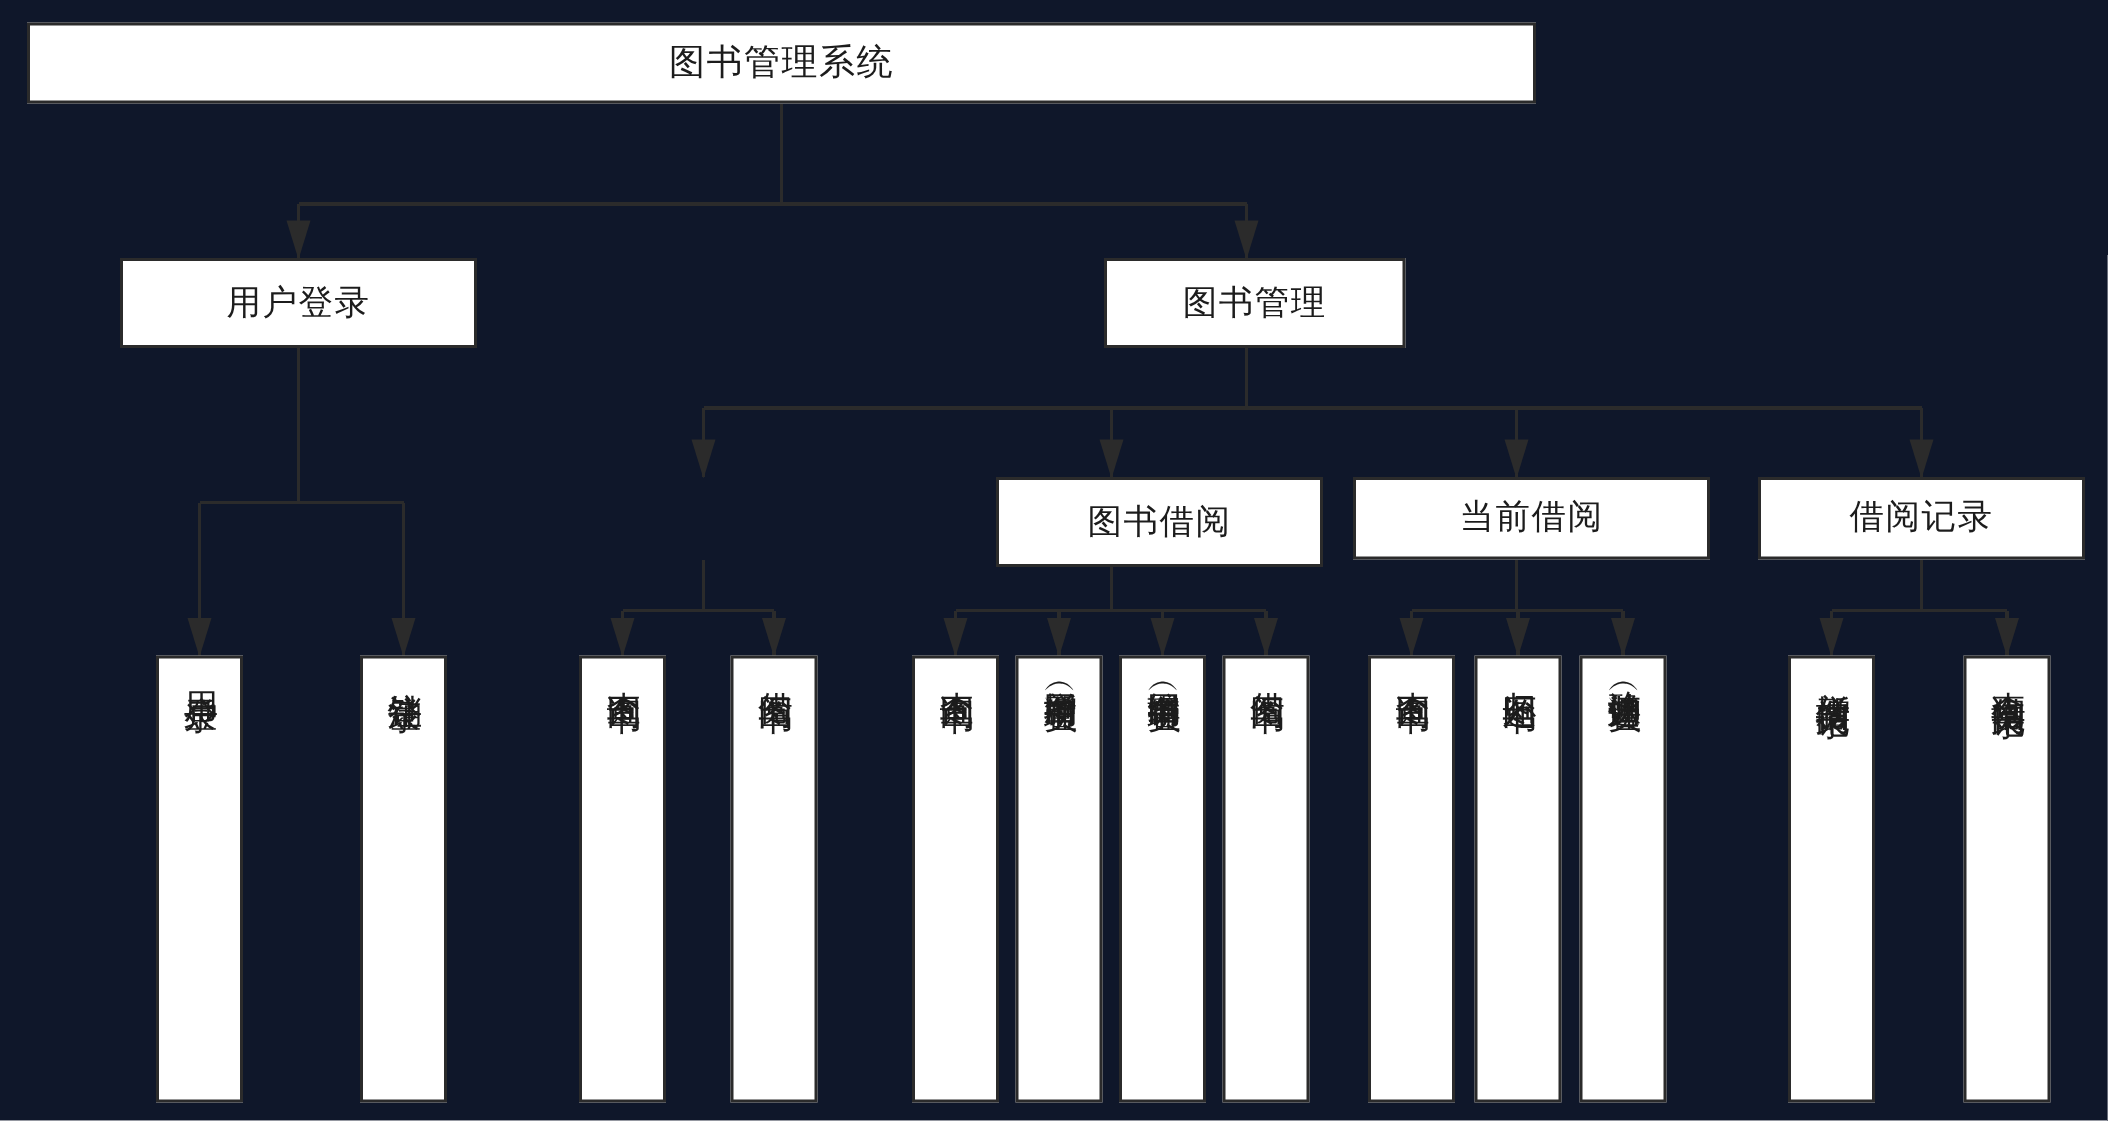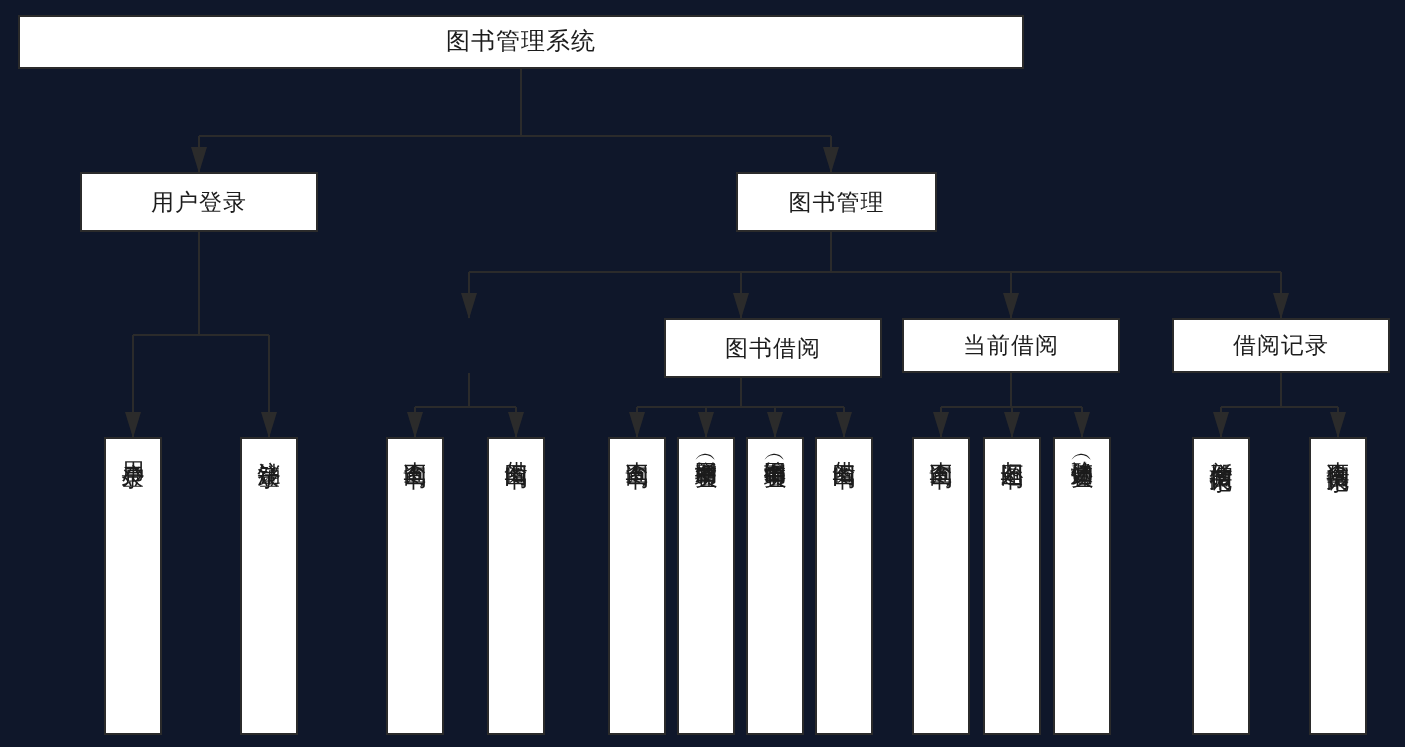--- a/index.html
+++ b/index.html
@@ -149,21 +149,21 @@
   <div class="node horiz" id="n-user-login" style="left: 80px; top: 172px; width: 238px; height: 60px;">
     <span class="label">用户登录</span>
   </div>
   <div class="node horiz" id="n-book-manage" style="left: 712px; top: 172px; width: 201px; height: 60px; margin-left: 24px;">
     <span class="label">图书管理</span>
   </div>
 
   <div class="node horiz" id="n-book-borrow" style="left: 632px; top: 318px; width: 218px; height: 60px; margin-left: 32px;">
     <span class="label">图书借阅</span>
   </div>
-  <div class="node horiz" id="n-current-borrow" style="left: 902px; top: 318px; width: 218px; height: 55px; align-items: center;">
+  <div class="node horiz" id="n-current-borrow" style="left: 902px; top: 318px; width: 238px; height: 55px; align-items: center;">
     <span class="label">当前借阅</span>
   </div>
   <div class="node horiz" id="n-borrow-record" style="left: 1172px; top: 318px; width: 218px; height: 55px; align-items: center;">
     <span class="label">借阅记录</span>
   </div>
 
   <div class="node vert" id="n-leaf-user-login" style="left: 104px; top: 437px; width: 58px; height: 298px;">
     <span class="label">用户登录</span>
   </div>
   <div class="node vert" id="n-leaf-logout" style="left: 240px; top: 437px; width: 58px; height: 298px;">

